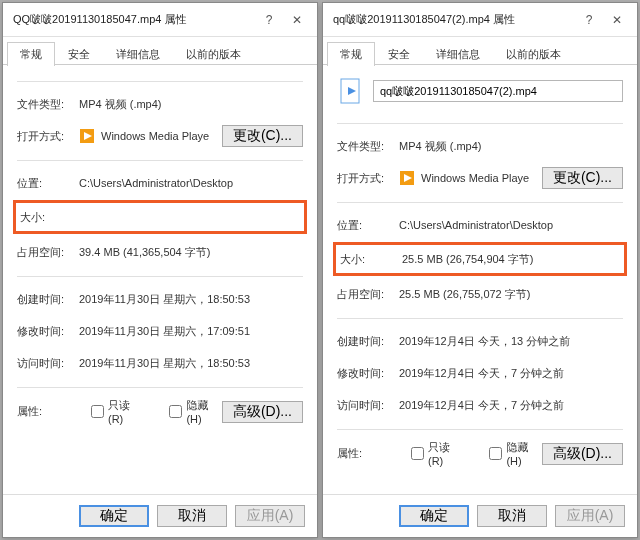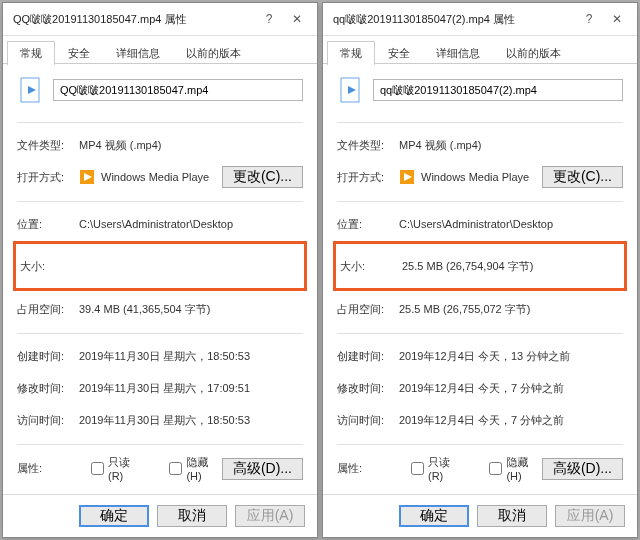--- a/index.html
+++ b/index.html
@@ -132,21 +132,21 @@
     padding: 0 10px;
     border: 1px solid #a9a9a9;
     background: #e9e9e9;
     font-size: 14px;
     font-family: inherit;
     cursor: pointer;
   }
   .highlight-box {
     border: 3px solid #ee5a24;
     margin: -3px -4px 6px -4px;
-    padding: 10px 4px;
+    padding: 2px 4px;
   }
   .bottom-attrs {
     display: flex;
     align-items: center;
     gap: 14px;
     flex: 1;
   }
   .checkbox-wrap {
     display: inline-flex;
     align-items: center;
@@ -179,29 +179,20 @@
     <span class="win-btn">✕</span>
   </div>
   <div class="tabs">
     <div class="tab active">常规</div>
     <div class="tab">安全</div>
     <div class="tab">详细信息</div>
     <div class="tab">以前的版本</div>
   </div>
   <div class="tab-line"></div>
   <div class="content">
-    <div class="filename-block">
-      <span class="file-icon">
-        <svg width="26" height="28" viewBox="0 0 26 28">
-            <rect x="3" y="2" width="18" height="24" fill="#fff" stroke="#6aa8e6"></rect>
-            <polygon points="10,10 18,14 10,18" fill="#4a90e2"></polygon>
-          </svg>
-      </span>
-      <input class="filename-input" value="QQ啵啵20191130185047.mp4" style="">
-    </div>
     <hr class="sep">
     <div class="row">
       <span class="label">文件类型:</span>
       <span class="value">MP4 视频 (.mp4)</span>
     </div>
     <div class="row">
       <span class="label">打开方式:</span>
       <span class="opens-with">
         <span class="wmp-icon">
           <svg width="14" height="14" viewBox="0 0 14 14">

